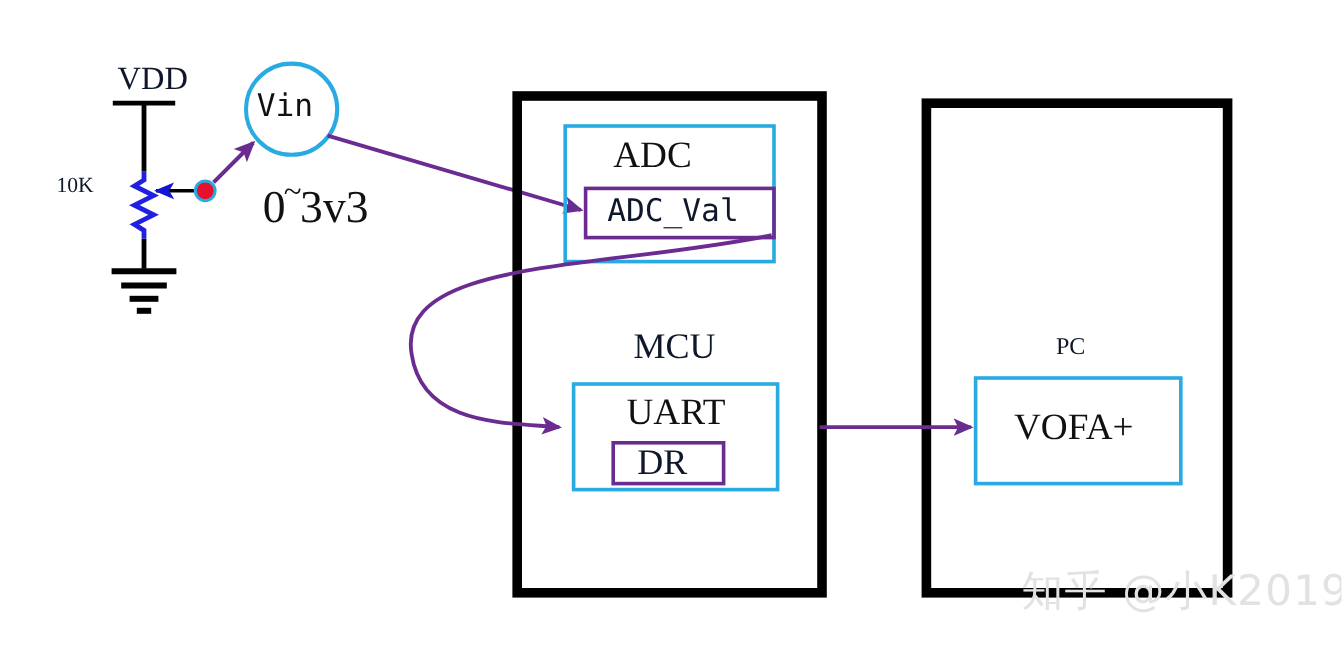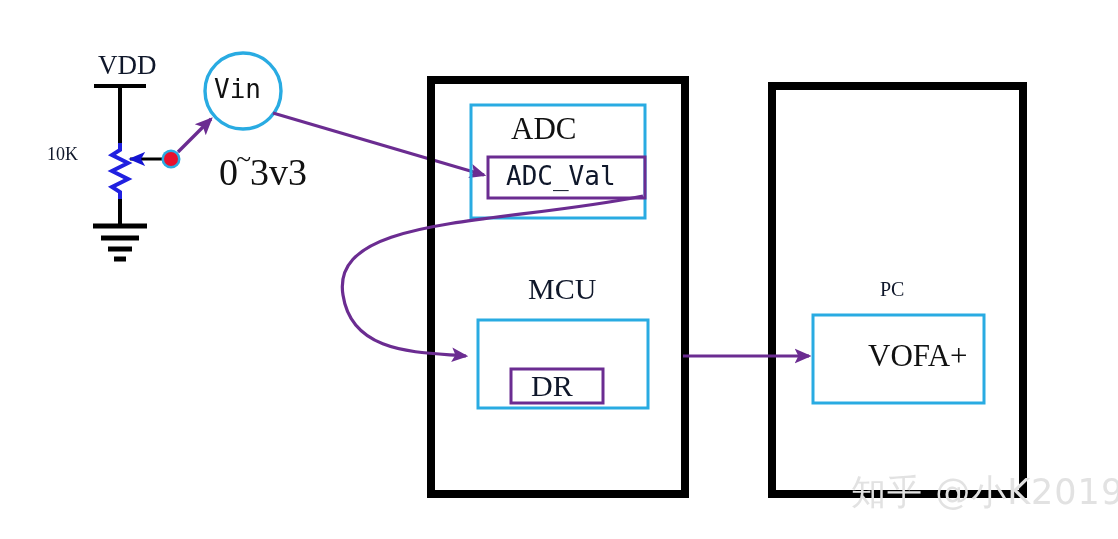--- a/index.html
+++ b/index.html
@@ -121,22 +121,23 @@
   <div class="lbl lbl-black mono" style="left:214px; top:76px; font-size:26px;">Vin</div>
 
   <div class="lbl lbl-black serif" style="left:219px; top:146px; font-size:38px;"><span>0</span><span class="sup-tilde">~</span><span>3v3</span></div>
 
   <div class="lbl lbl-black serif" style="left:511px; top:113px; font-size:31px;">ADC</div>
 
   <div class="lbl lbl-cyan mono" style="left:506px; top:163px; font-size:26px;">ADC_Val</div>
 
   <div class="lbl lbl-cyan serif" style="left:528px; top:274px; font-size:30px;">MCU</div>
 
+  <div class="lbl lbl-black serif" style="left:522px; top:327px; font-size:31px;">UART</div>
 
   <div class="lbl lbl-cyan serif" style="left:531px; top:371px; font-size:30px;">DR</div>
 
   <div class="lbl lbl-cyan serif" style="left:880px; top:279px; font-size:20px;">PC</div>
 
-  <div class="lbl lbl-black serif" style="left:845px; top:340px; font-size:31px;margin-left:23px;">VOFA+</div>
+  <div class="lbl lbl-black serif" style="left:845px; top:340px; font-size:31px;">VOFA+</div>
 
   <div class="watermark" style="left:851px; top:469px;">知乎 @小K2019</div>
 
 </div>
 
 </body></html>

